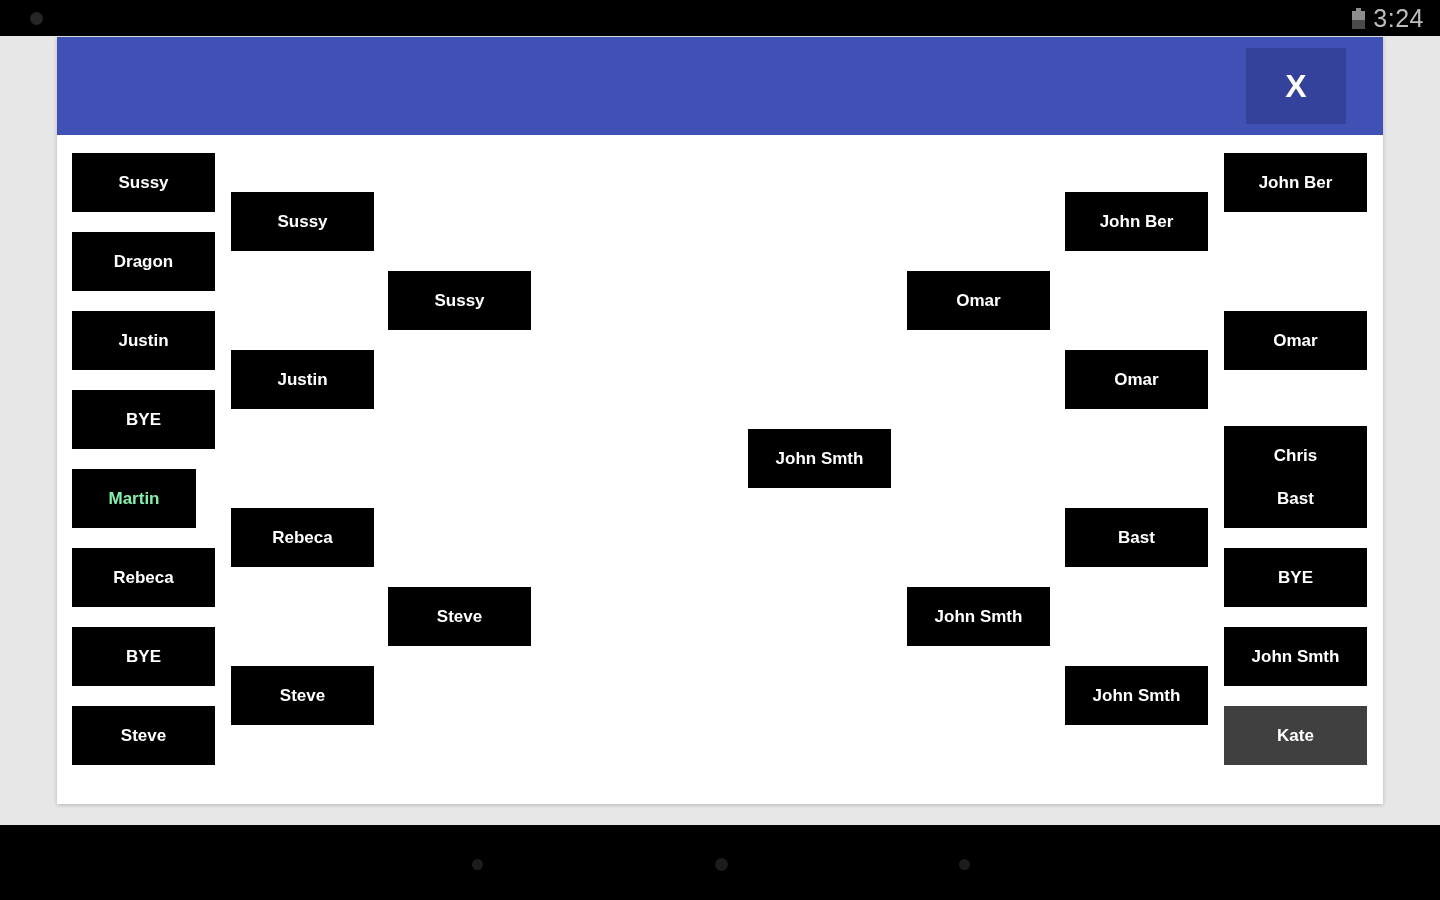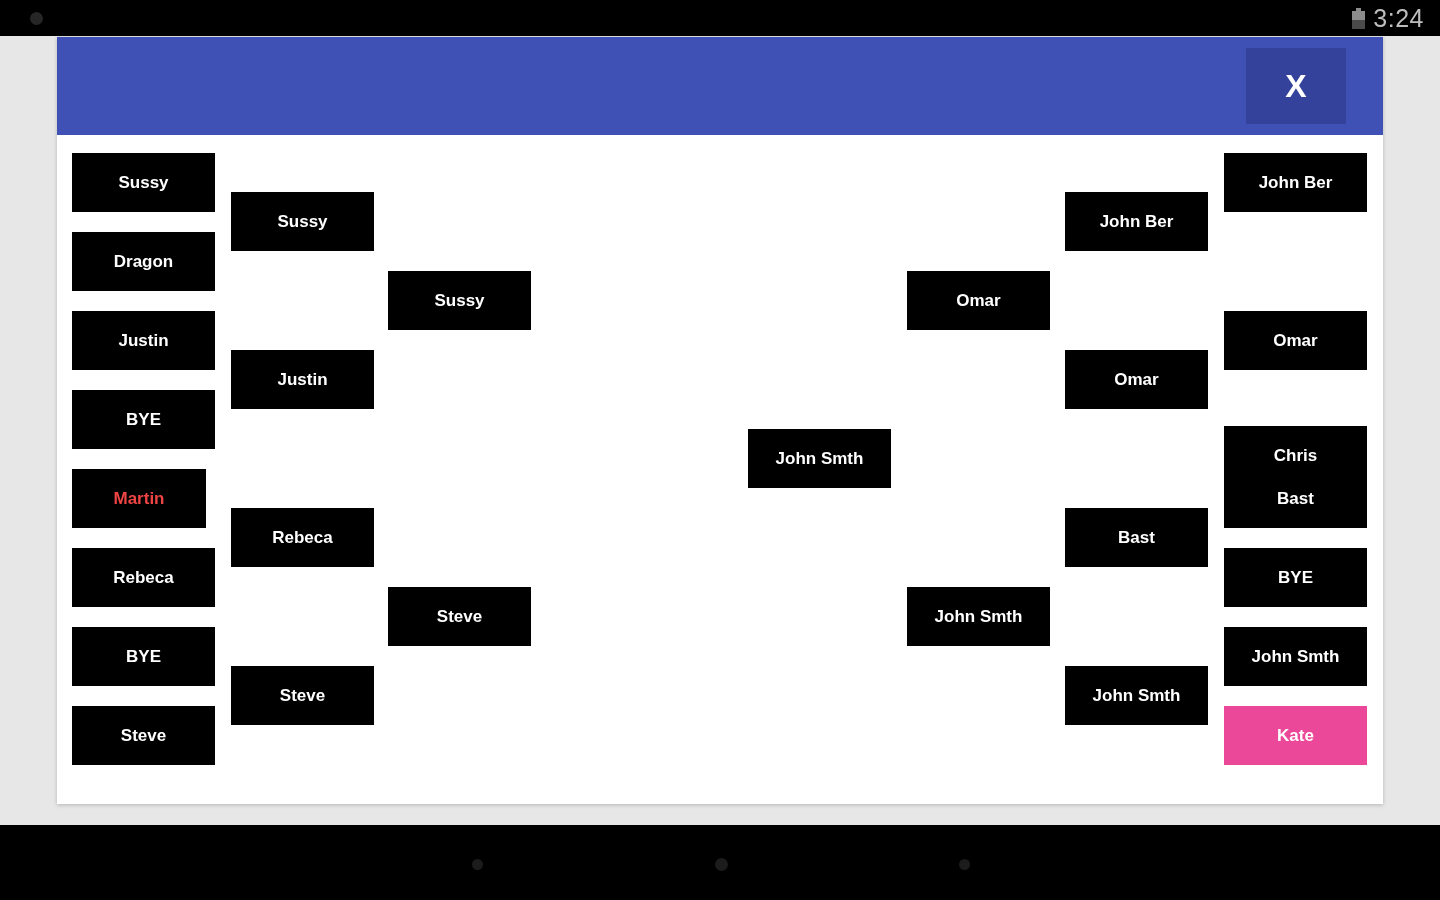--- a/index.html
+++ b/index.html
@@ -126,21 +126,21 @@
 
     <div class="app-header">
       <button class="close-button">X</button>
     </div>
 
     <div class="bracket">
         <div class="slot" style="left: 15px; top: 18px; width: 143px; height: 59px; background: rgb(0, 0, 0); color: rgb(255, 255, 255);">Sussy</div>
         <div class="slot" style="left: 15px; top: 97px; width: 143px; height: 59px; background: rgb(0, 0, 0); color: rgb(255, 255, 255); text-align: center;">Dragon</div>
         <div class="slot" style="left: 15px; top: 176px; width: 143px; height: 59px; background: rgb(0, 0, 0); color: rgb(255, 255, 255);">Justin</div>
         <div class="slot" style="left: 15px; top: 255px; width: 143px; height: 59px; background: rgb(0, 0, 0); color: rgb(255, 255, 255);">BYE</div>
-        <div class="slot" style="left: 15px; top: 334px; width: 134px; height: 59px; background: rgb(0, 0, 0); color: #ef4444;">Martin</div>
+        <div class="slot" style="left: 15px; top: 334px; width: 124px; height: 59px; background: rgb(0, 0, 0); color: #86efac;">Martin</div>
         <div class="slot" style="left: 15px; top: 413px; width: 143px; height: 59px; background: rgb(0, 0, 0); color: rgb(255, 255, 255);">Rebeca</div>
         <div class="slot" style="left: 15px; top: 492px; width: 143px; height: 59px; background: rgb(0, 0, 0); color: rgb(255, 255, 255);">BYE</div>
         <div class="slot" style="left: 15px; top: 571px; width: 143px; height: 59px; background: rgb(0, 0, 0); color: rgb(255, 255, 255);">Steve</div>
         <div class="slot" style="left: 174px; top: 57px; width: 143px; height: 59px; background: rgb(0, 0, 0); color: rgb(255, 255, 255);">Sussy</div>
         <div class="slot" style="left: 174px; top: 215px; width: 143px; height: 59px; background: rgb(0, 0, 0); color: rgb(255, 255, 255);">Justin</div>
         <div class="slot" style="left: 174px; top: 373px; width: 143px; height: 59px; background: rgb(0, 0, 0); color: rgb(255, 255, 255);">Rebeca</div>
         <div class="slot" style="left: 174px; top: 531px; width: 143px; height: 59px; background: rgb(0, 0, 0); color: rgb(255, 255, 255);">Steve</div>
         <div class="slot" style="left: 331px; top: 136px; width: 143px; height: 59px; background: rgb(0, 0, 0); color: rgb(255, 255, 255);">Sussy</div>
         <div class="slot" style="left: 331px; top: 452px; width: 143px; height: 59px; background: rgb(0, 0, 0); color: rgb(255, 255, 255);">Steve</div>
         <div class="slot" style="left: 691px; top: 294px; width: 143px; height: 59px; background: rgb(0, 0, 0); color: rgb(255, 255, 255);">John Smth</div>
@@ -149,21 +149,21 @@
         <div class="slot" style="left: 1008px; top: 57px; width: 143px; height: 59px; background: rgb(0, 0, 0); color: rgb(255, 255, 255);">John Ber</div>
         <div class="slot" style="left: 1008px; top: 215px; width: 143px; height: 59px; background: rgb(0, 0, 0); color: rgb(255, 255, 255);">Omar</div>
         <div class="slot" style="left: 1008px; top: 373px; width: 143px; height: 59px; background: rgb(0, 0, 0); color: rgb(255, 255, 255);">Bast</div>
         <div class="slot" style="left: 1008px; top: 531px; width: 143px; height: 59px; background: rgb(0, 0, 0); color: rgb(255, 255, 255);">John Smth</div>
         <div class="slot" style="left: 1167px; top: 18px; width: 143px; height: 59px; background: rgb(0, 0, 0); color: rgb(255, 255, 255);">John Ber</div>
         <div class="slot" style="left: 1167px; top: 176px; width: 143px; height: 59px; background: rgb(0, 0, 0); color: rgb(255, 255, 255);">Omar</div>
         <div class="slot" style="left: 1167px; top: 255px; width: 143px; height: 59px; background: rgb(0, 0, 0); color: rgb(255, 255, 255); margin-top: 36px;">Chris</div>
         <div class="slot" style="left: 1167px; top: 334px; width: 143px; height: 59px; background: rgb(0, 0, 0); color: rgb(255, 255, 255);">Bast</div>
         <div class="slot" style="left: 1167px; top: 413px; width: 143px; height: 59px; background: rgb(0, 0, 0); color: rgb(255, 255, 255);">BYE</div>
         <div class="slot" style="left: 1167px; top: 492px; width: 143px; height: 59px; background: rgb(0, 0, 0); color: rgb(255, 255, 255);">John Smth</div>
-        <div class="slot" style="left: 1167px; top: 571px; width: 143px; height: 59px; background: #ec4899; color: rgb(255, 255, 255);">Kate</div>
+        <div class="slot" style="left: 1167px; top: 571px; width: 143px; height: 59px; background: #404040; color: rgb(255, 255, 255);">Kate</div>
       </div>
 
   </div>
 </div>
 
 <div class="nav-bar">
   <div class="nav-dot back"></div>
   <div class="nav-dot home"></div>
   <div class="nav-dot recents"></div>
 </div>

